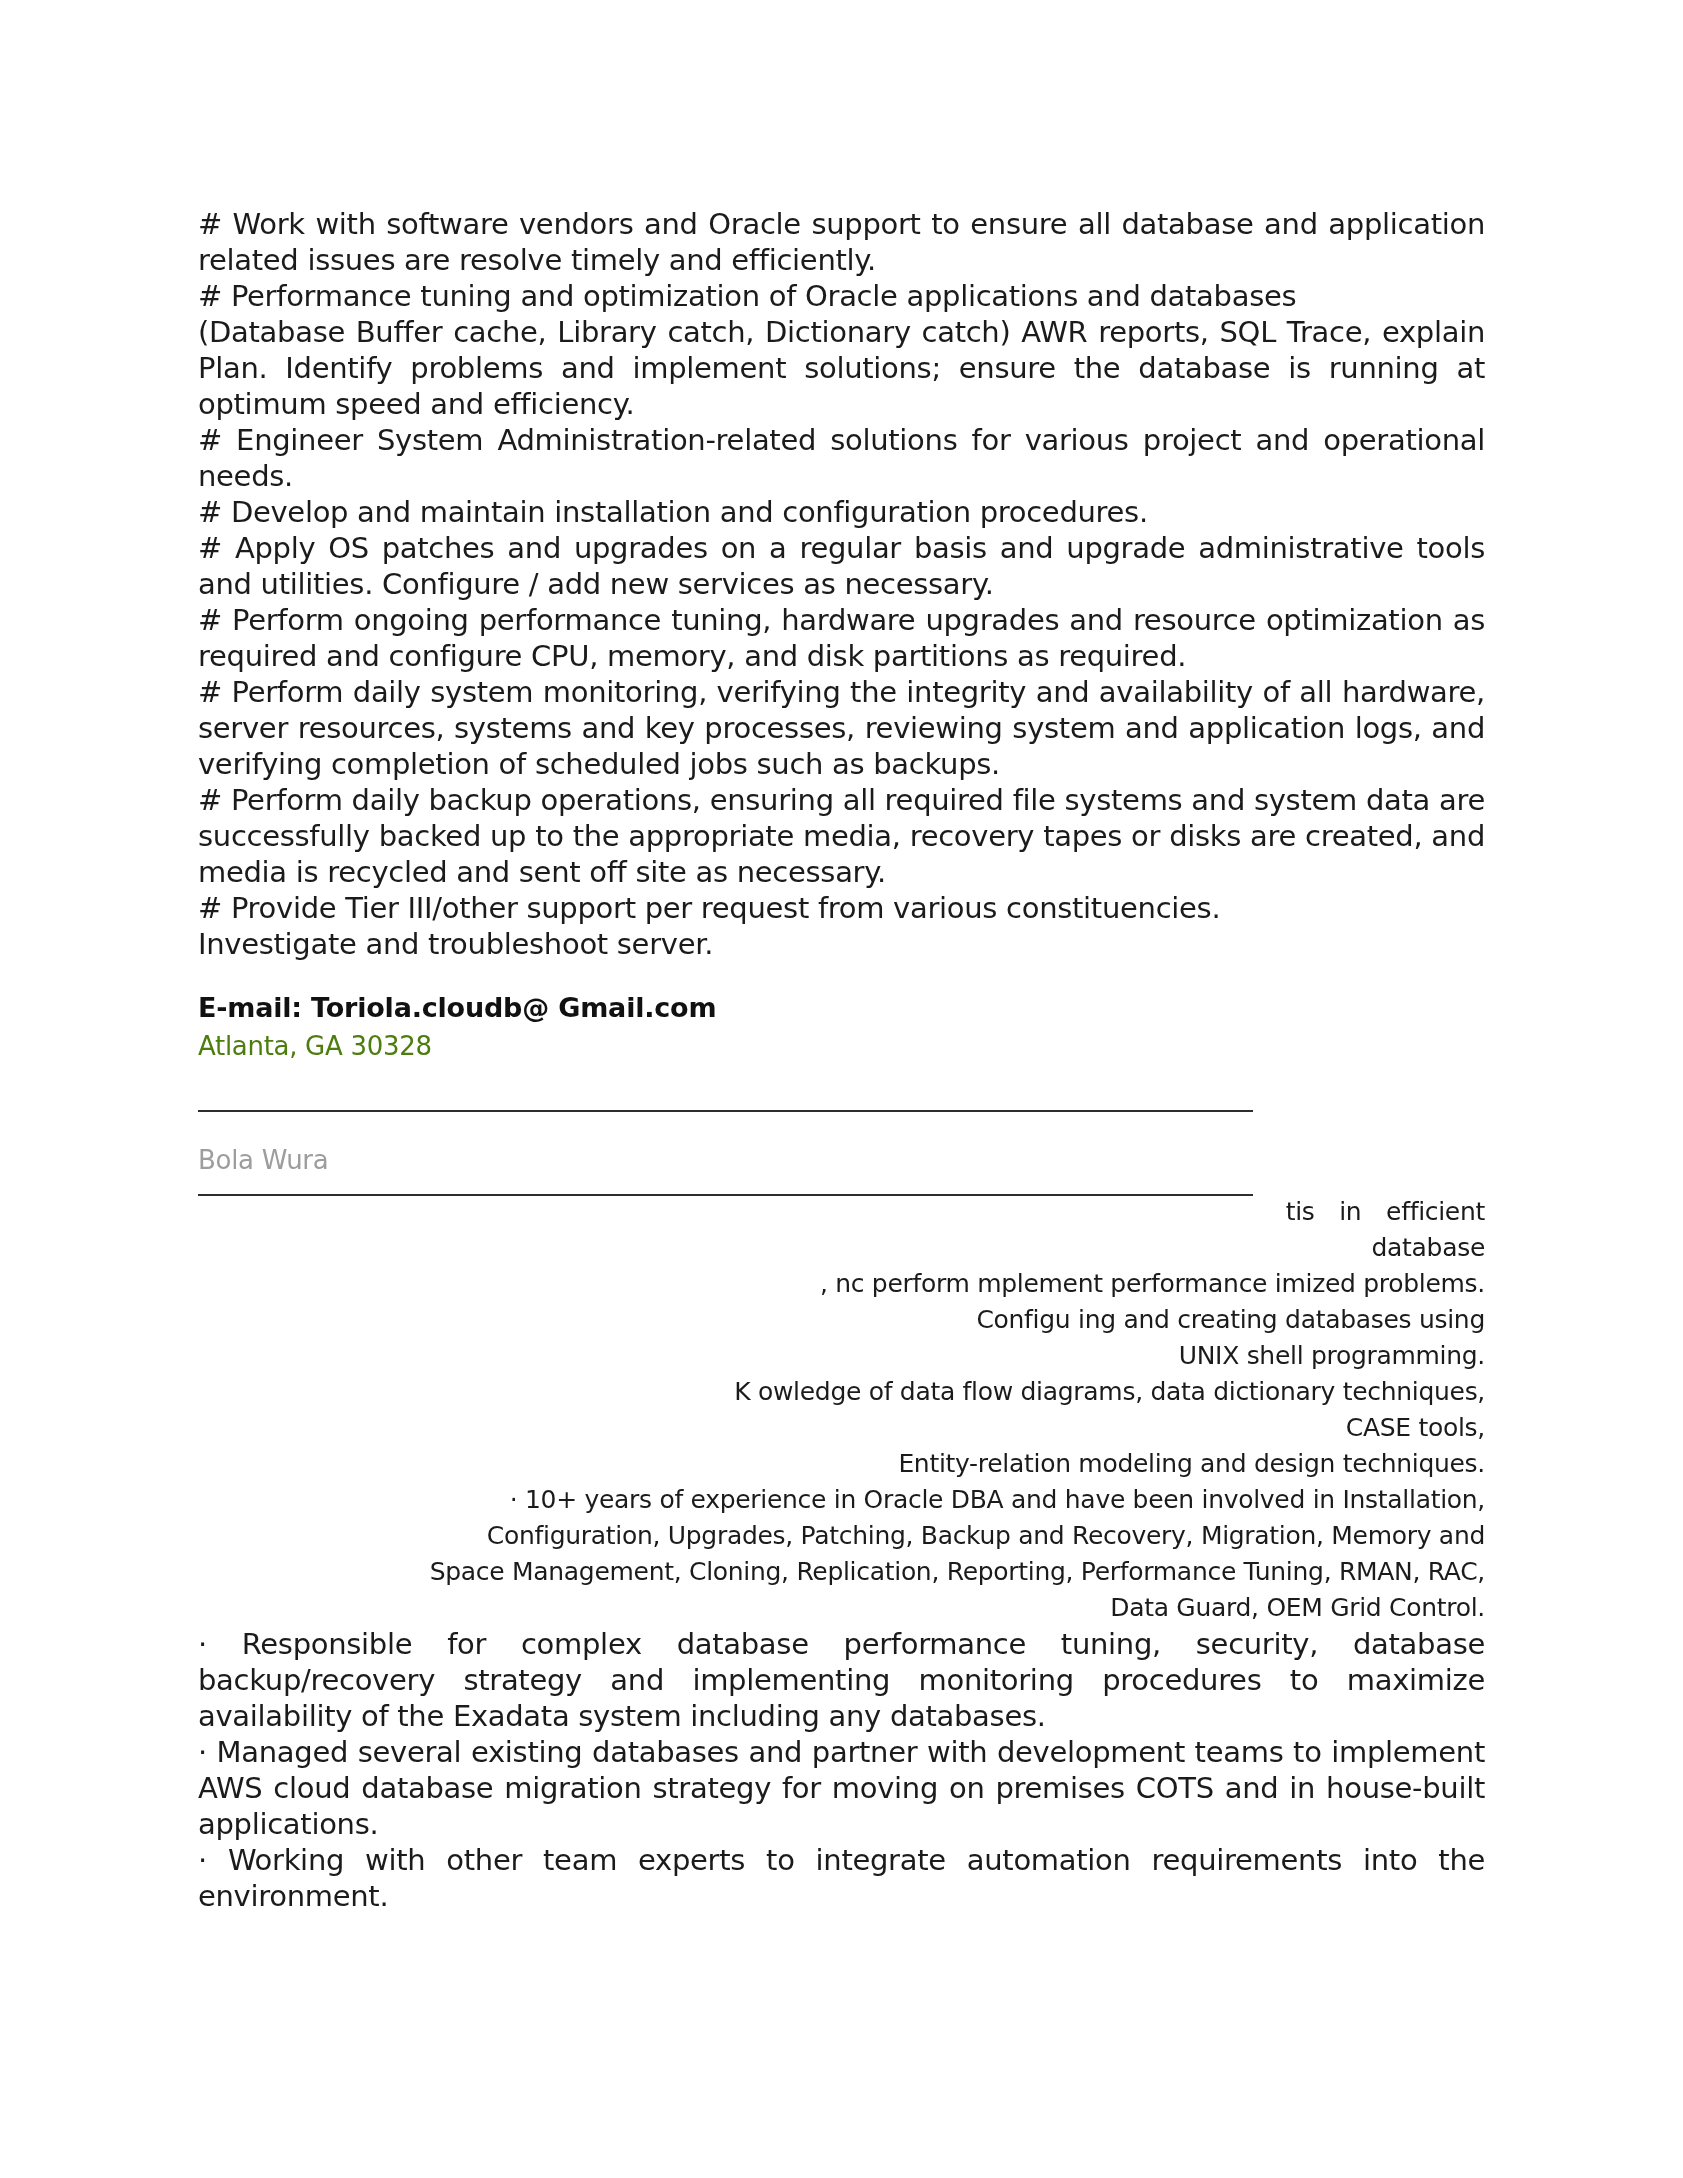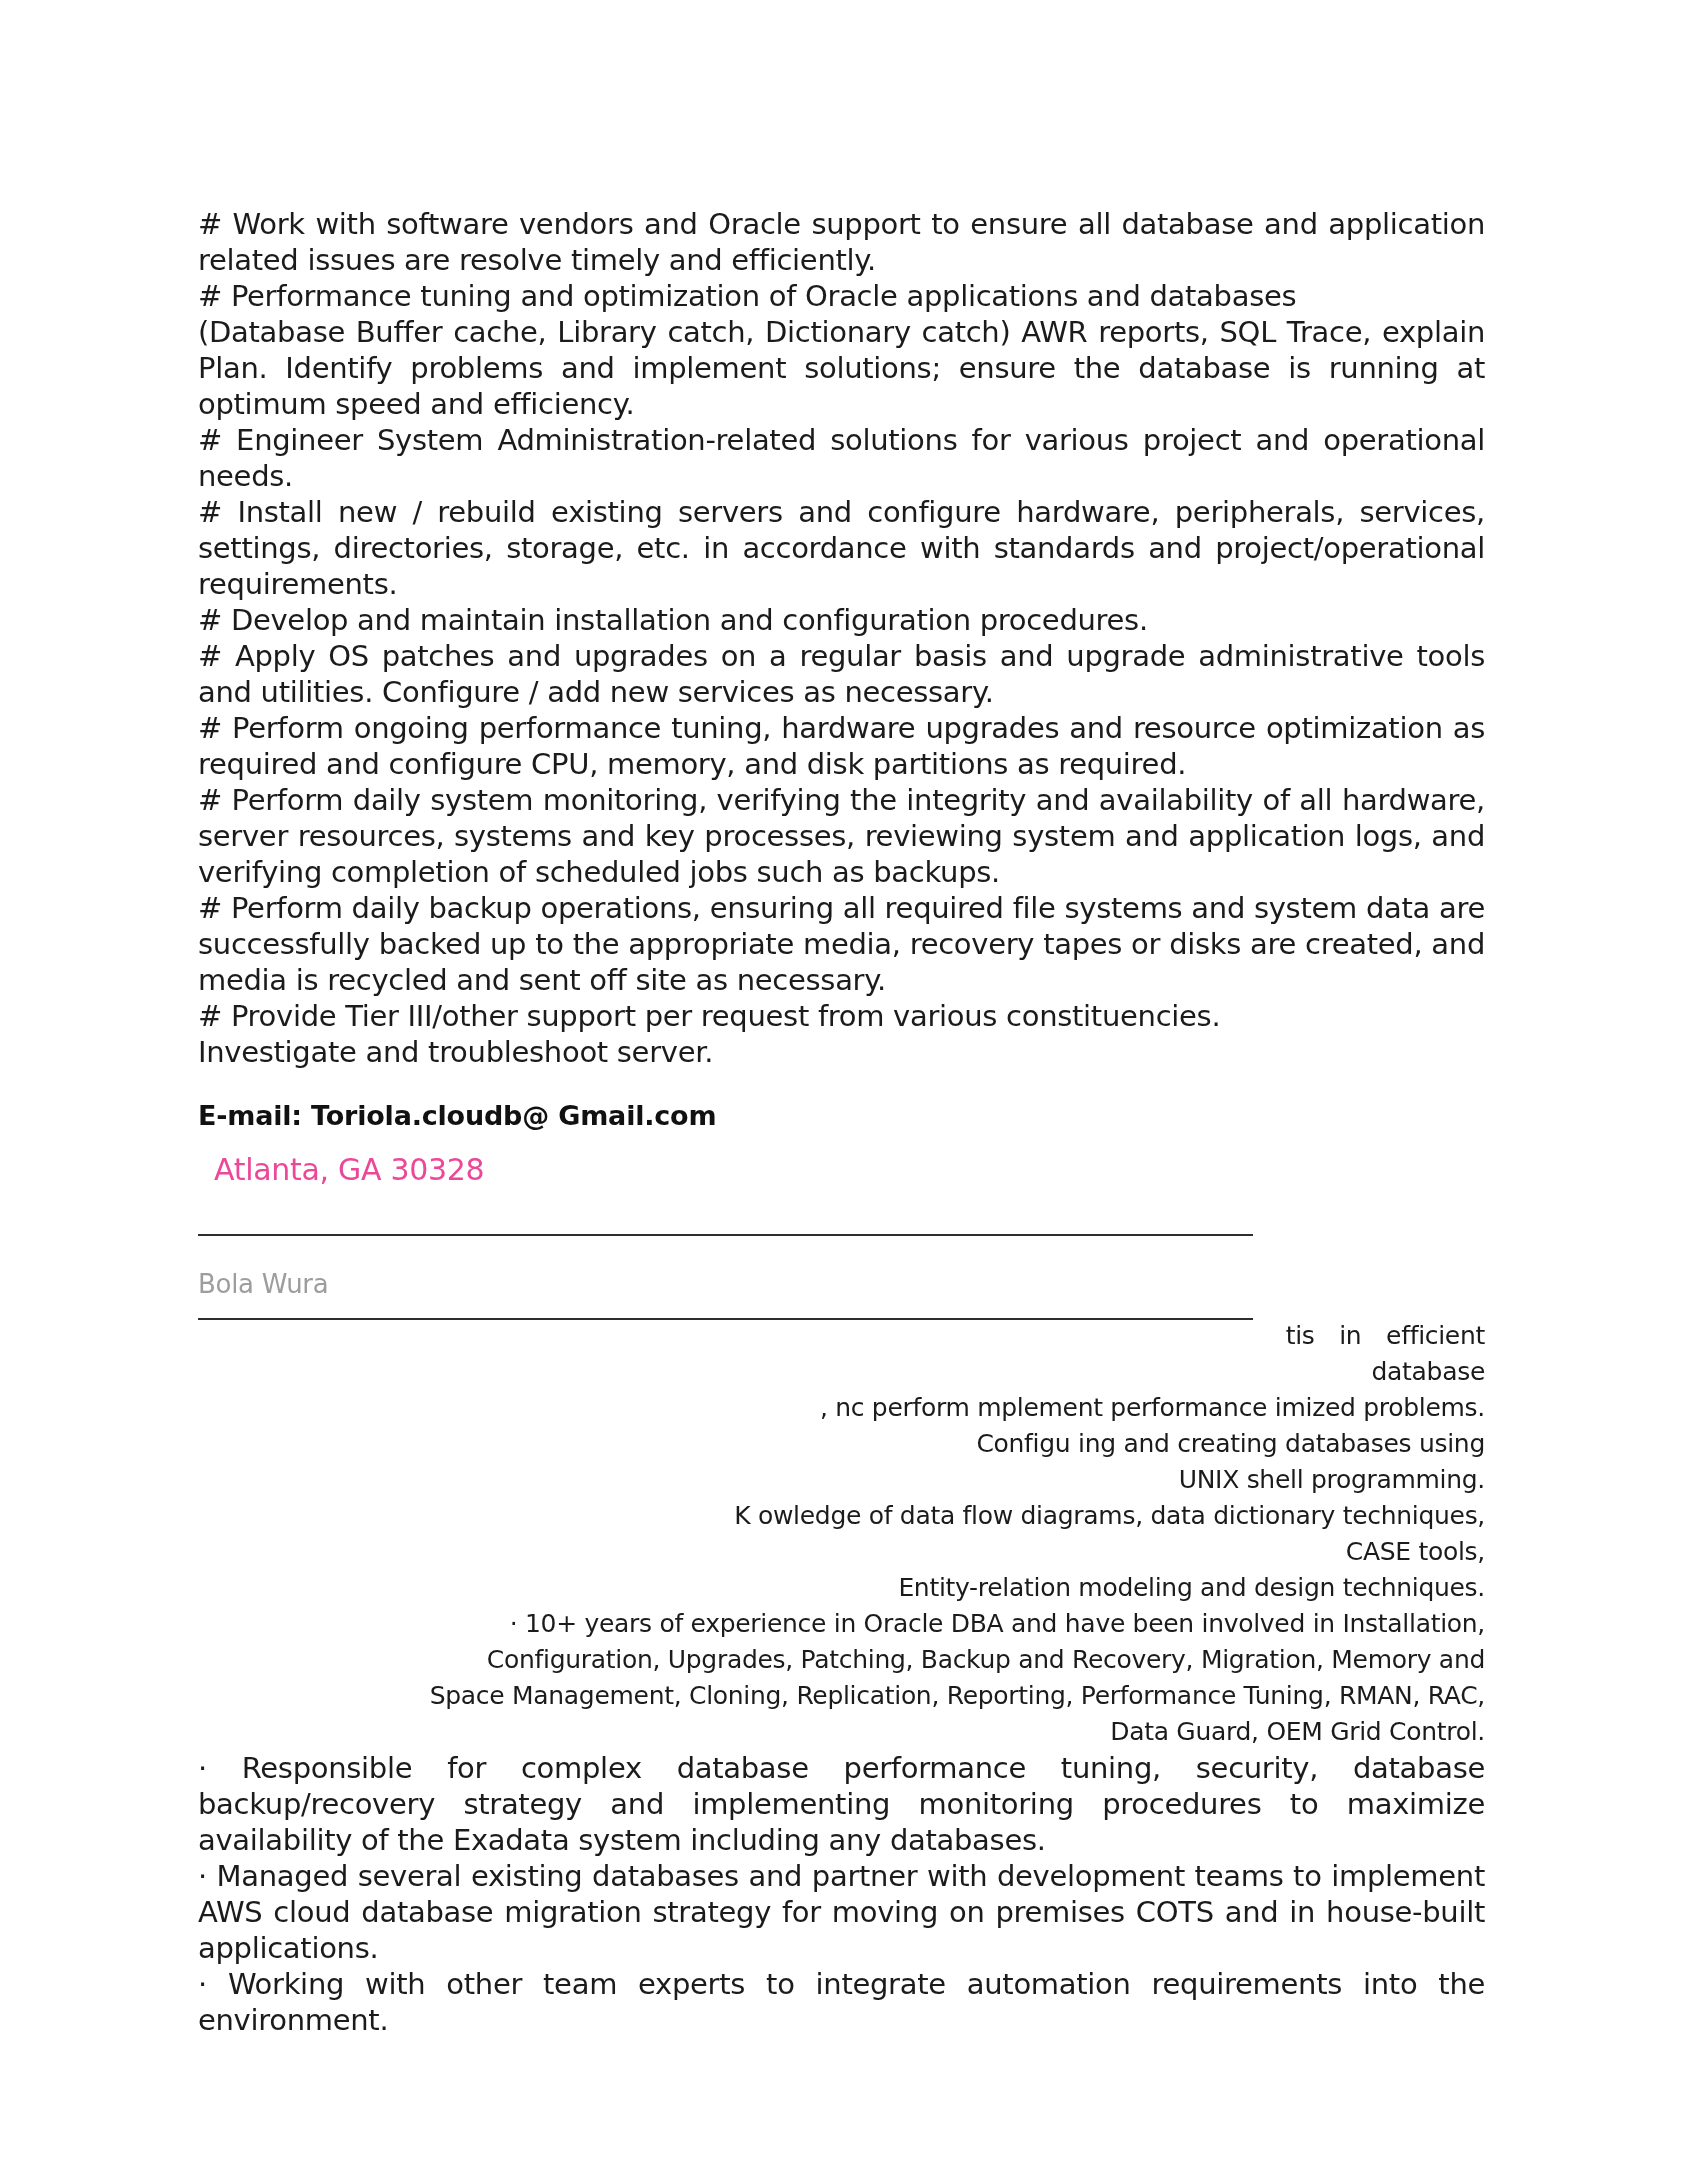--- a/index.html
+++ b/index.html
@@ -32,24 +32,24 @@
   }
   .email-heading {
     margin: 26px 0 0 0;
     font-size: 27px;
     line-height: 40px;
     font-weight: bold;
     letter-spacing: -0.2px;
     color: #111111;
   }
   .location {
-    margin: 16px;
-    font-size: 30px;
+    margin: 0;
+    font-size: 26px;
     line-height: 36px;
-    color: #ec4899;
+    color: #4d7c0f;
     letter-spacing: -0.3px;
   }
   .rule {
     width: 1055px;
     height: 0;
     border-bottom: 2px solid #2e2e2e;
   }
   .rule-1 {
     margin-top: 46px;
   }
@@ -91,21 +91,20 @@
 <body>
 
 <div class="page">
   <div class="content">
 
     <section class="body-text">
       <p># Work with software vendors and Oracle support to ensure all database and application related issues are resolve timely and efficiently.</p>
       <p># Performance tuning and optimization of Oracle applications and databases</p>
       <p>(Database Buffer cache, Library catch, Dictionary catch) AWR reports, SQL Trace, explain Plan. Identify problems and implement solutions; ensure the database is running at optimum speed and efficiency.</p>
       <p># Engineer System Administration-related solutions for various project and operational needs.</p>
-      <p># Install new / rebuild existing servers and configure hardware, peripherals, services, settings, directories, storage, etc. in accordance with standards and project/operational requirements.</p>
       <p># Develop and maintain installation and configuration procedures.</p>
       <p># Apply OS patches and upgrades on a regular basis and upgrade administrative tools and utilities. Configure / add new services as necessary.</p>
       <p># Perform ongoing performance tuning, hardware upgrades and resource optimization as required and configure CPU, memory, and disk partitions as required.</p>
       <p># Perform daily system monitoring, verifying the integrity and availability of all hardware, server resources, systems and key processes, reviewing system and application logs, and verifying completion of scheduled jobs such as backups.</p>
       <p># Perform daily backup operations, ensuring all required file systems and system data are successfully backed up to the appropriate media, recovery tapes or disks are created, and media is recycled and sent off site as necessary.</p>
       <p># Provide Tier III/other support per request from various constituencies.</p>
       <p>Investigate and troubleshoot server.</p>
     </section>
 
     <h2 class="email-heading">E-mail: Toriola.cloudb@ Gmail.com</h2>

